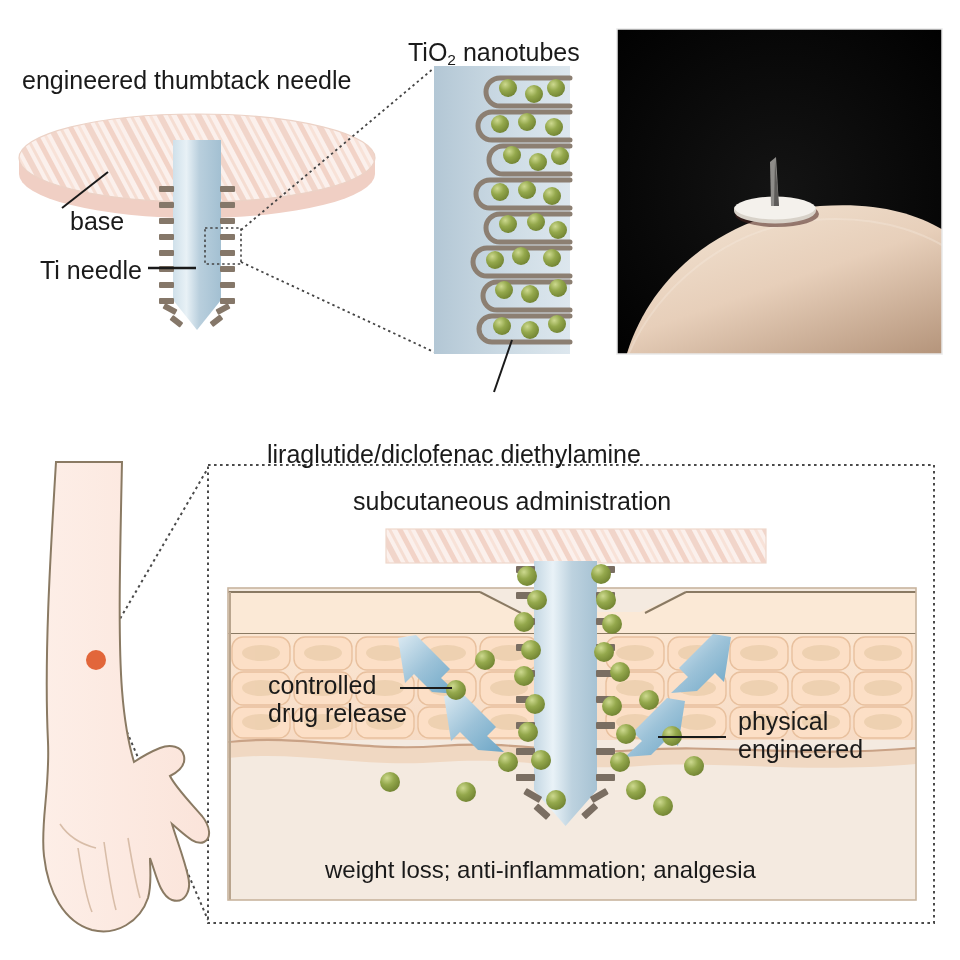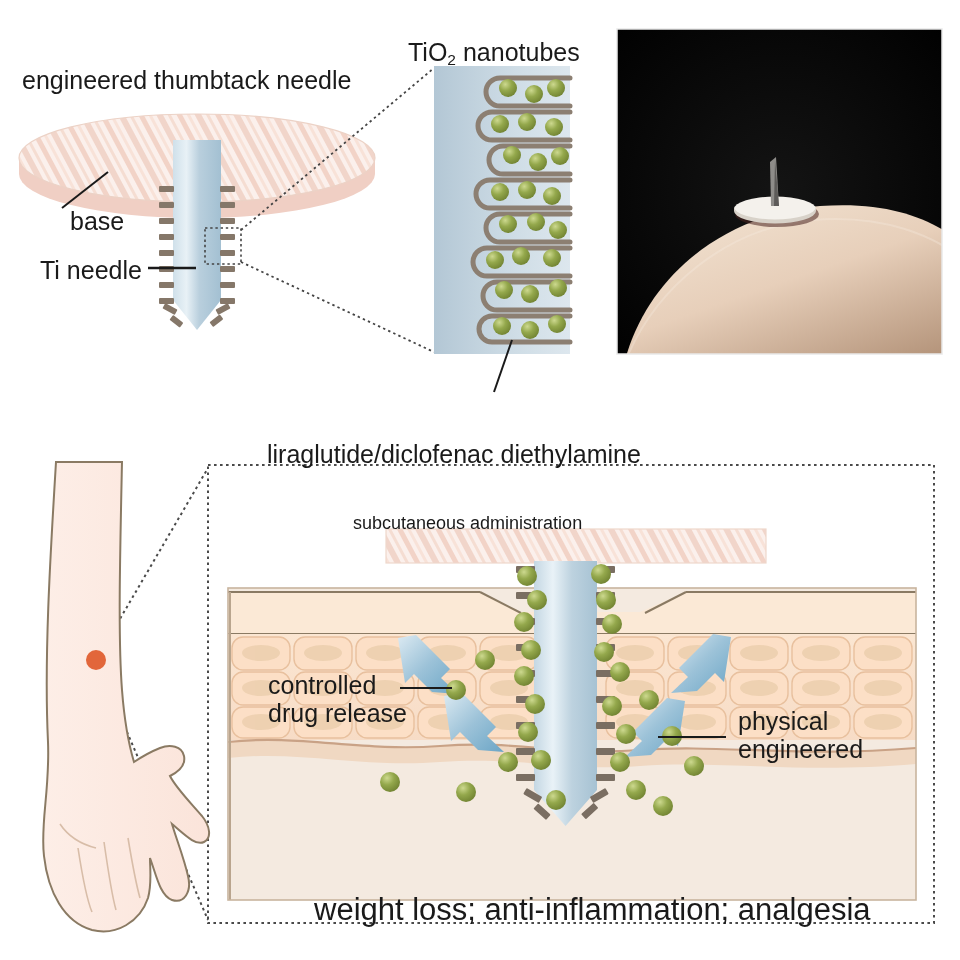--- a/index.html
+++ b/index.html
@@ -412,27 +412,27 @@
   <div class="lbl" style="left:22px;top:66px;font-size:25px;">engineered thumbtack needle</div>
 
   <div class="lbl" style="left:38px;top:207px;font-size:25px;margin-left:32px;">base</div>
 
   <div class="lbl" style="left:40px;top:256px;font-size:25px;">Ti needle</div>
 
   <div class="lbl" style="left:408px;top:26px;font-size:25px;margin-top:12px;"><span>TiO</span><span class="sub">2</span><span> nanotubes</span></div>
 
   <div class="lbl" style="left:267px;top:392px;font-size:25px;margin-top:48px;">liraglutide/diclofenac diethylamine</div>
 
-  <div class="lbl" style="left:353px;top:487px;font-size:18px;margin-top:26px;">subcutaneous administration</div>
+  <div class="lbl" style="left:353px;top:487px;font-size:25px;">subcutaneous administration</div>
 
   <div class="lbl" style="left:268px;top:671px;font-size:25px;">
     <div>controlled</div>
     <div>drug  release</div>
   </div>
 
   <div class="lbl" style="left:738px;top:707px;font-size:25px;">
     <div>physical</div>
     <div>engineered</div>
   </div>
 
-  <div class="lbl" style="left:314px;top:857px;font-size:31px;margin-top:36px;">weight loss; anti-inflammation; analgesia</div>
+  <div class="lbl" style="left:325px;top:857px;font-size:24px;">weight loss; anti-inflammation; analgesia</div>
 
 </div>
 
 </body></html>

